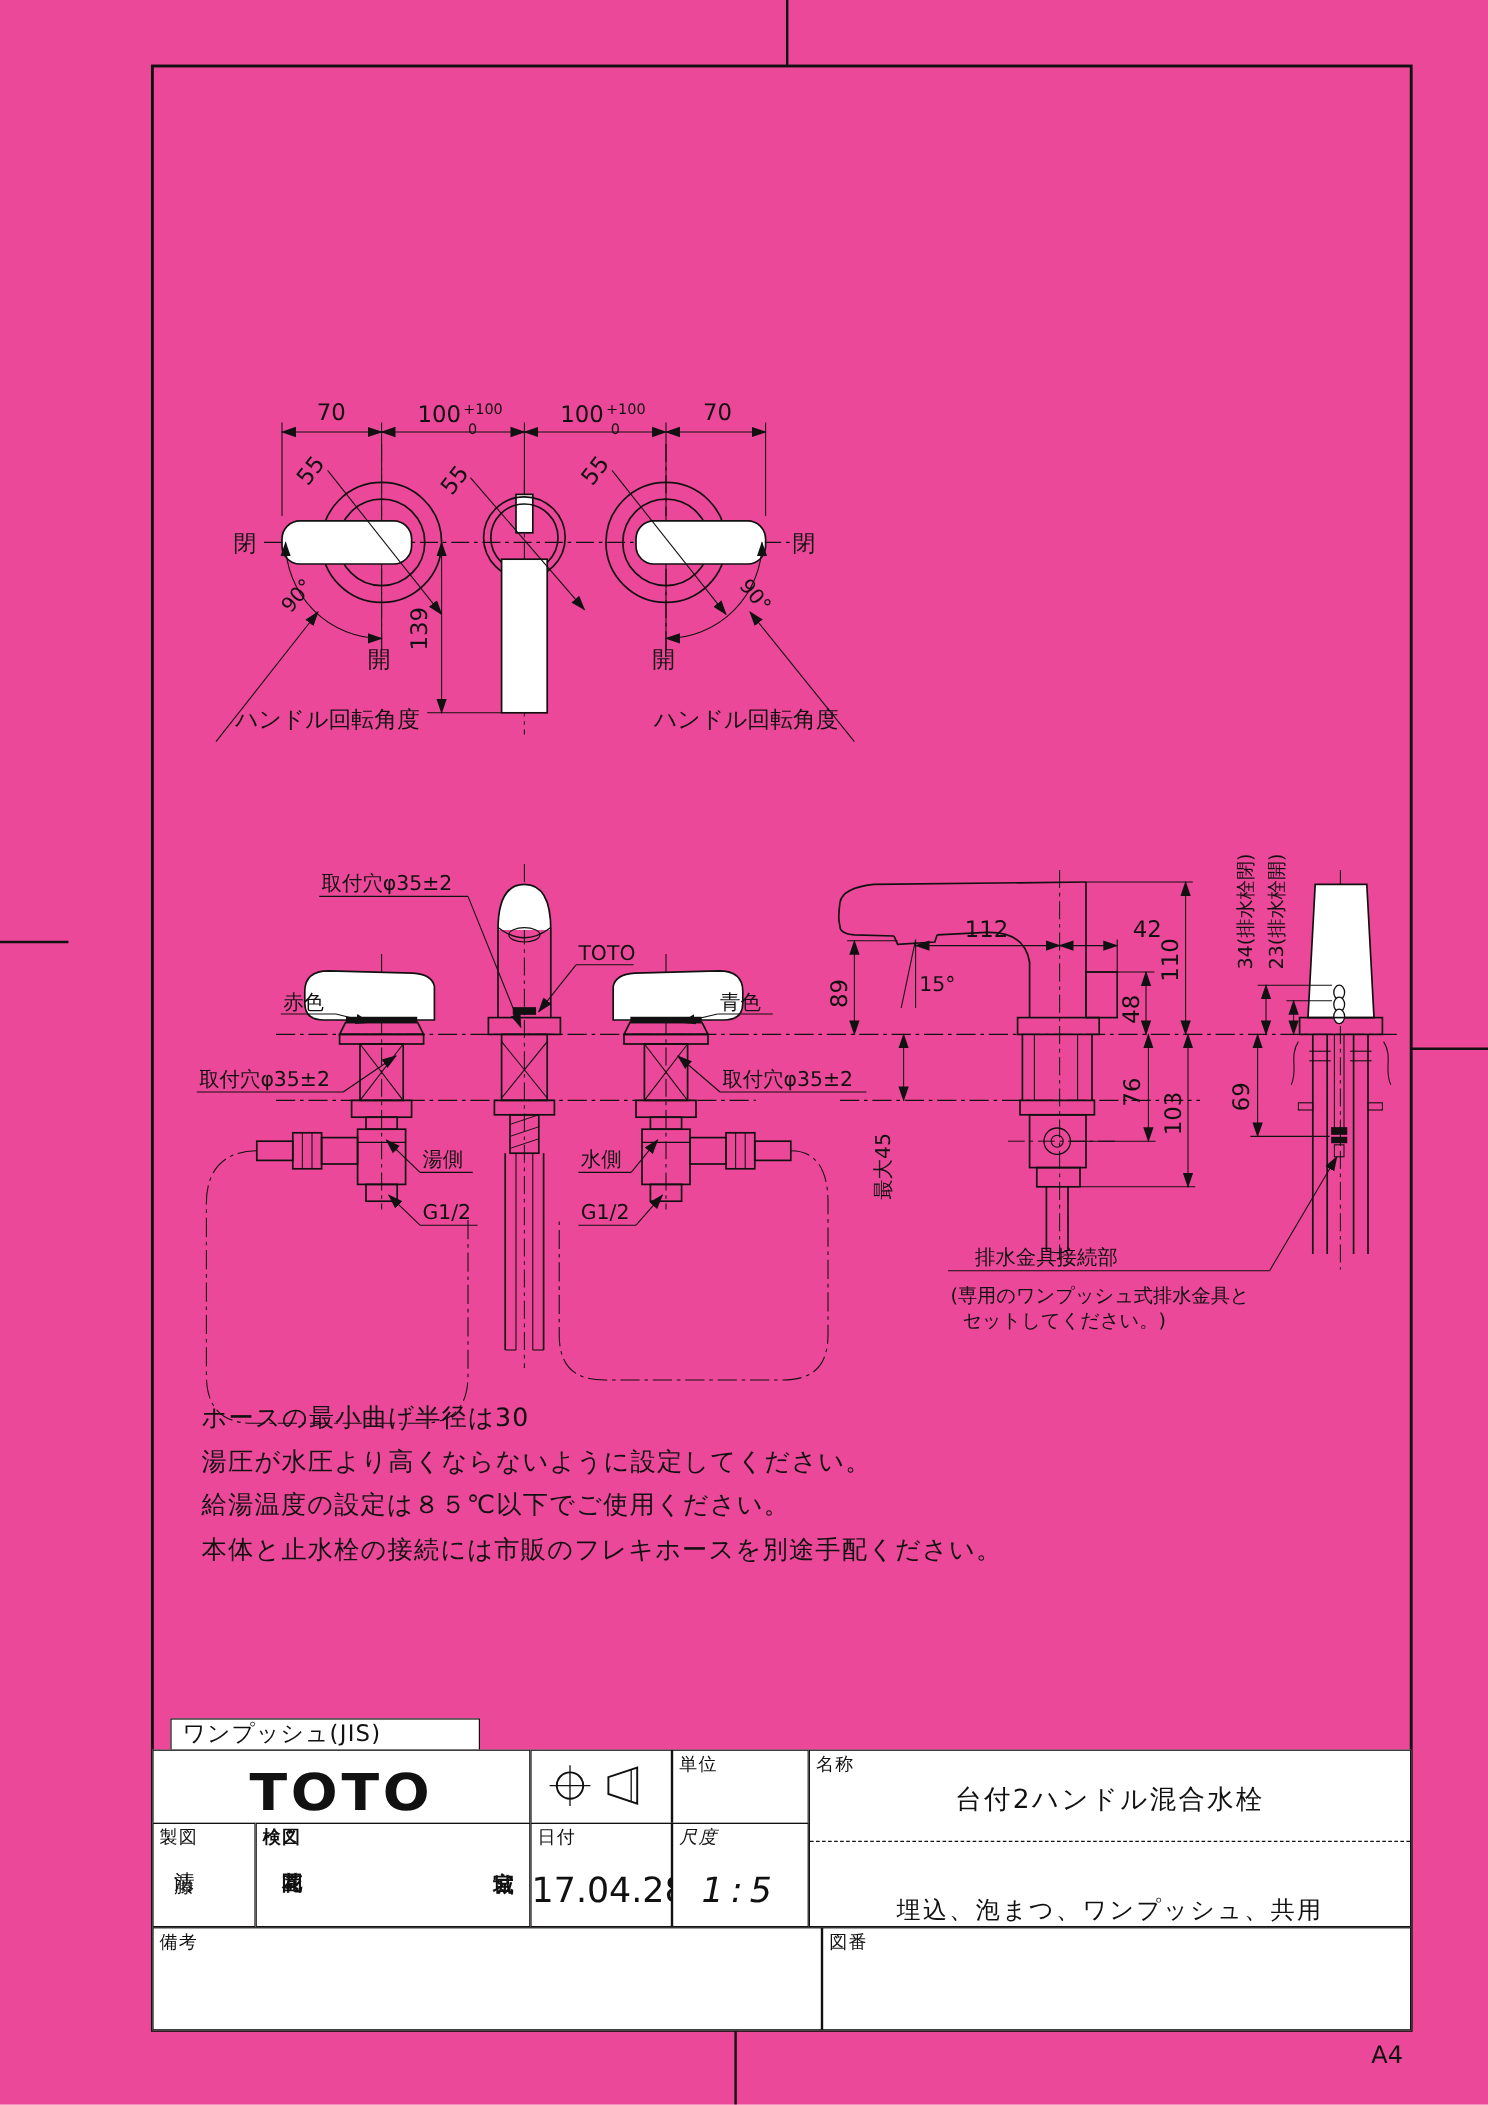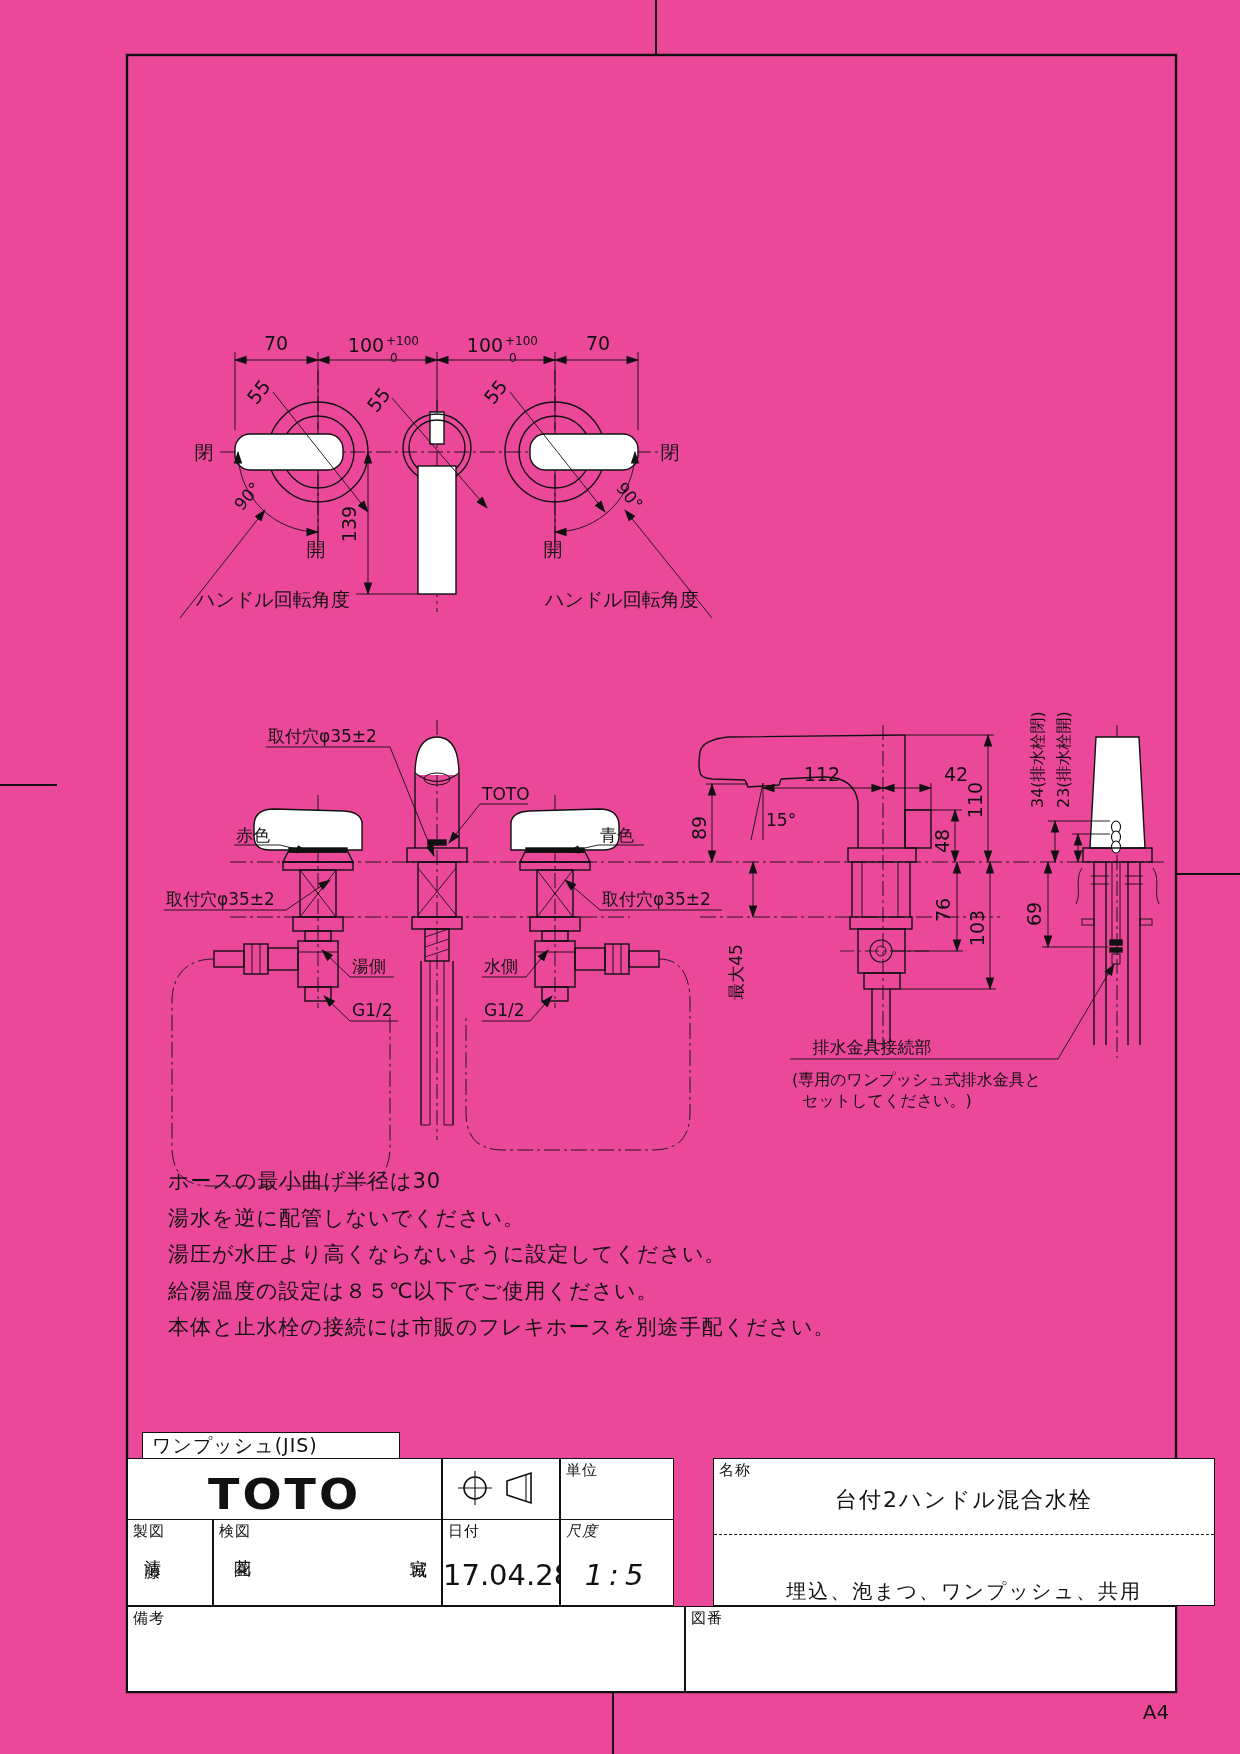--- a/index.html
+++ b/index.html
@@ -347,21 +347,20 @@
     <text class="t17" text-anchor="middle" x="872" y="1053">排水金具接続部</text>
     <line x1="790" y1="1059" x2="1058" y2="1059" stroke="#111" stroke-width="0.9"></line>
     <line x1="1058" y1="1059" x2="1114" y2="964" stroke="#111" stroke-width="0.9" marker-end="url(#ar)"></line>
     <text class="t16" x="792" y="1085">(専用のワンプッシュ式排水金具と</text>
     <text class="t16" x="802" y="1106">セットしてください。)</text>
   </g>
 </svg>
 
 <div class="notes">
   <div>ホースの最小曲げ半径は30</div>
-  <div>湯水を逆に配管しないでください。</div>
   <div>湯圧が水圧より高くならないように設定してください。</div>
   <div>給湯温度の設定は８５℃以下でご使用ください。</div>
   <div>本体と止水栓の接続には市販のフレキホースを別途手配ください。</div>
 </div>
 
 <div class="compliance">ワンプッシュ(JIS)</div>
 
 <div>
 
   <div class="tb-cell" style="left:127px;top:1458px;width:315px;height:62px;">
@@ -375,32 +374,32 @@
         <line x1="32" y1="12" x2="32" y2="46" stroke-width="1.1"></line>
         <polygon points="64,22 88,14 88,44 64,36"></polygon>
         <line x1="83" y1="15.5" x2="83" y2="42.5" stroke-width="1.1"></line>
       </g>
     </svg>
   </div>
   <div class="tb-cell" style="left:560px;top:1458px;width:114px;height:62px;">
     <span class="tb-label">単位</span>
     <div class="unit-val">mm</div>
   </div>
-  <div class="tb-cell" style="left:713px;top:1458px;width:502px;height:148px;">
+  <div class="tb-cell" style="left:674px;top:1458px;width:502px;height:148px;">
     <span class="tb-label">名称</span>
     <div class="prod-name">台付2ハンドル混合水栓</div>
     <div class="dash-div"></div>
     <div class="prod-spec">埋込、泡まつ、ワンプッシュ、共用</div>
   </div>
 
   <div class="tb-cell" style="left:127px;top:1519px;width:86px;height:87px;">
     <span class="tb-label">製図</span>
     <span class="vname" style="left:16px;">清藤</span>
   </div>
-  <div class="tb-cell" style="left:213px;top:1519px;width:229px;height:87px;">
+  <div class="tb-cell" style="left:213px;top:1519px;width:229px;height:87px;font-weight:bold;">
     <span class="tb-label">検図</span>
     <span class="vname" style="left:20px;">花園</span>
     <span class="vname" style="right:14px;">宮城</span>
   </div>
   <div class="tb-cell" style="left:442px;top:1519px;width:118px;height:87px;">
     <span class="tb-label">日付</span>
     <div class="big-val">17.04.28</div>
   </div>
   <div class="tb-cell" style="left:560px;top:1519px;width:114px;height:87px;font-style:italic;">
     <span class="tb-label">尺度</span>

